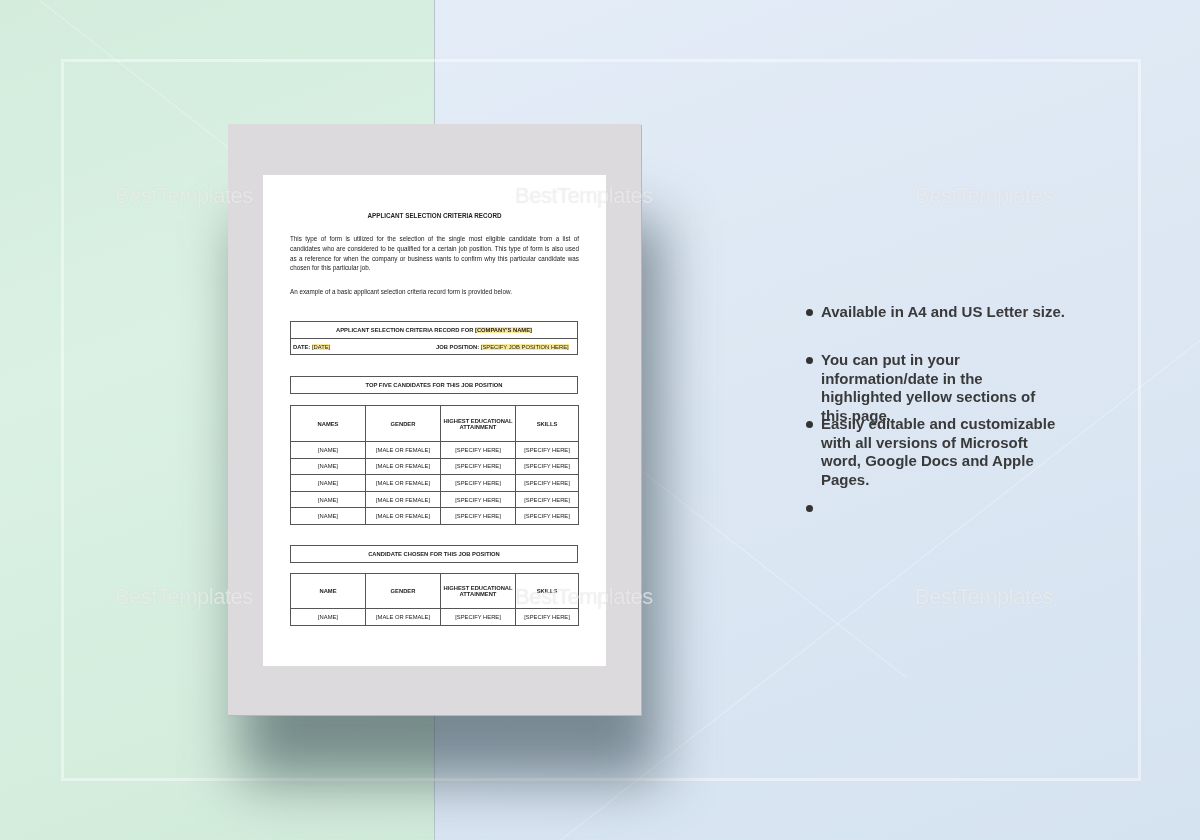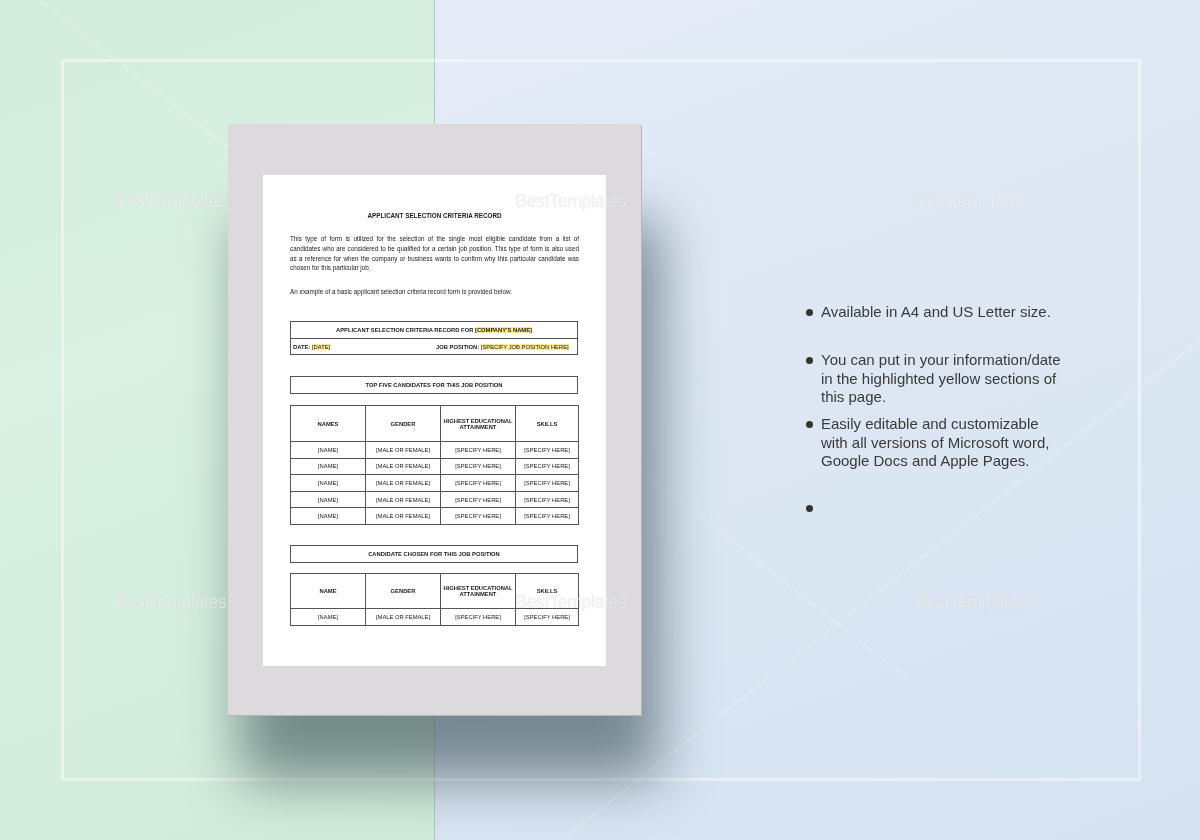--- a/index.html
+++ b/index.html
@@ -23,25 +23,24 @@
   }
   .frame-line {
     position: absolute; left: 61px; top: 59px; width: 1080px; height: 722px;
     border: 3px solid rgba(255,255,255,0.45);
   }
   .diag {
     position: absolute; height: 1px; background: rgba(255,255,255,0.35);
     transform-origin: 0 0;
   }
   .watermark {
-    position: absolute; font-size: 18px; letter-spacing: -0.5px;
+    position: absolute; font-size: 22px; letter-spacing: -0.5px;
     color: rgba(255,255,255,0.55);
     text-shadow: 0 0 1px rgba(160,160,160,0.35);
     white-space: nowrap;
-    margin-top: 8px;
   }
   .doc-shadow {
     position: absolute; left: 240px; top: 220px; width: 420px; height: 560px;
     background: rgba(40,60,70,0.55);
     filter: blur(28px);
   }
   .doc-outer {
     position: absolute; left: 228px; top: 124px; width: 413px; height: 591px;
     background: #dcdadd;
     box-shadow: 1px 1px 0 #b8b8ba;
@@ -72,21 +71,21 @@
     padding: 0 2px;
   }
   table.form td.left { text-align: left; }
   .bold { font-weight: bold; }
   .hl { background: #fbe99a; }
   .bullets {
     position: absolute; left: 806px; top: 303px; width: 280px;
     color: #3a3a3a; font-size: 15px; line-height: 18.5px;
   }
   .bullet {
-    position: absolute; left: 0; padding-left: 15px;
+    position: absolute; left: 0; padding-left: 15px; font-weight: bold;
   }
   .bullet .dot {
     position: absolute; left: 0; top: 6px; width: 7px; height: 7px;
     background: #333; border-radius: 50%;
   }
 </style>
 </head>
 <body>
 
 <div class="bg-left"></div>

